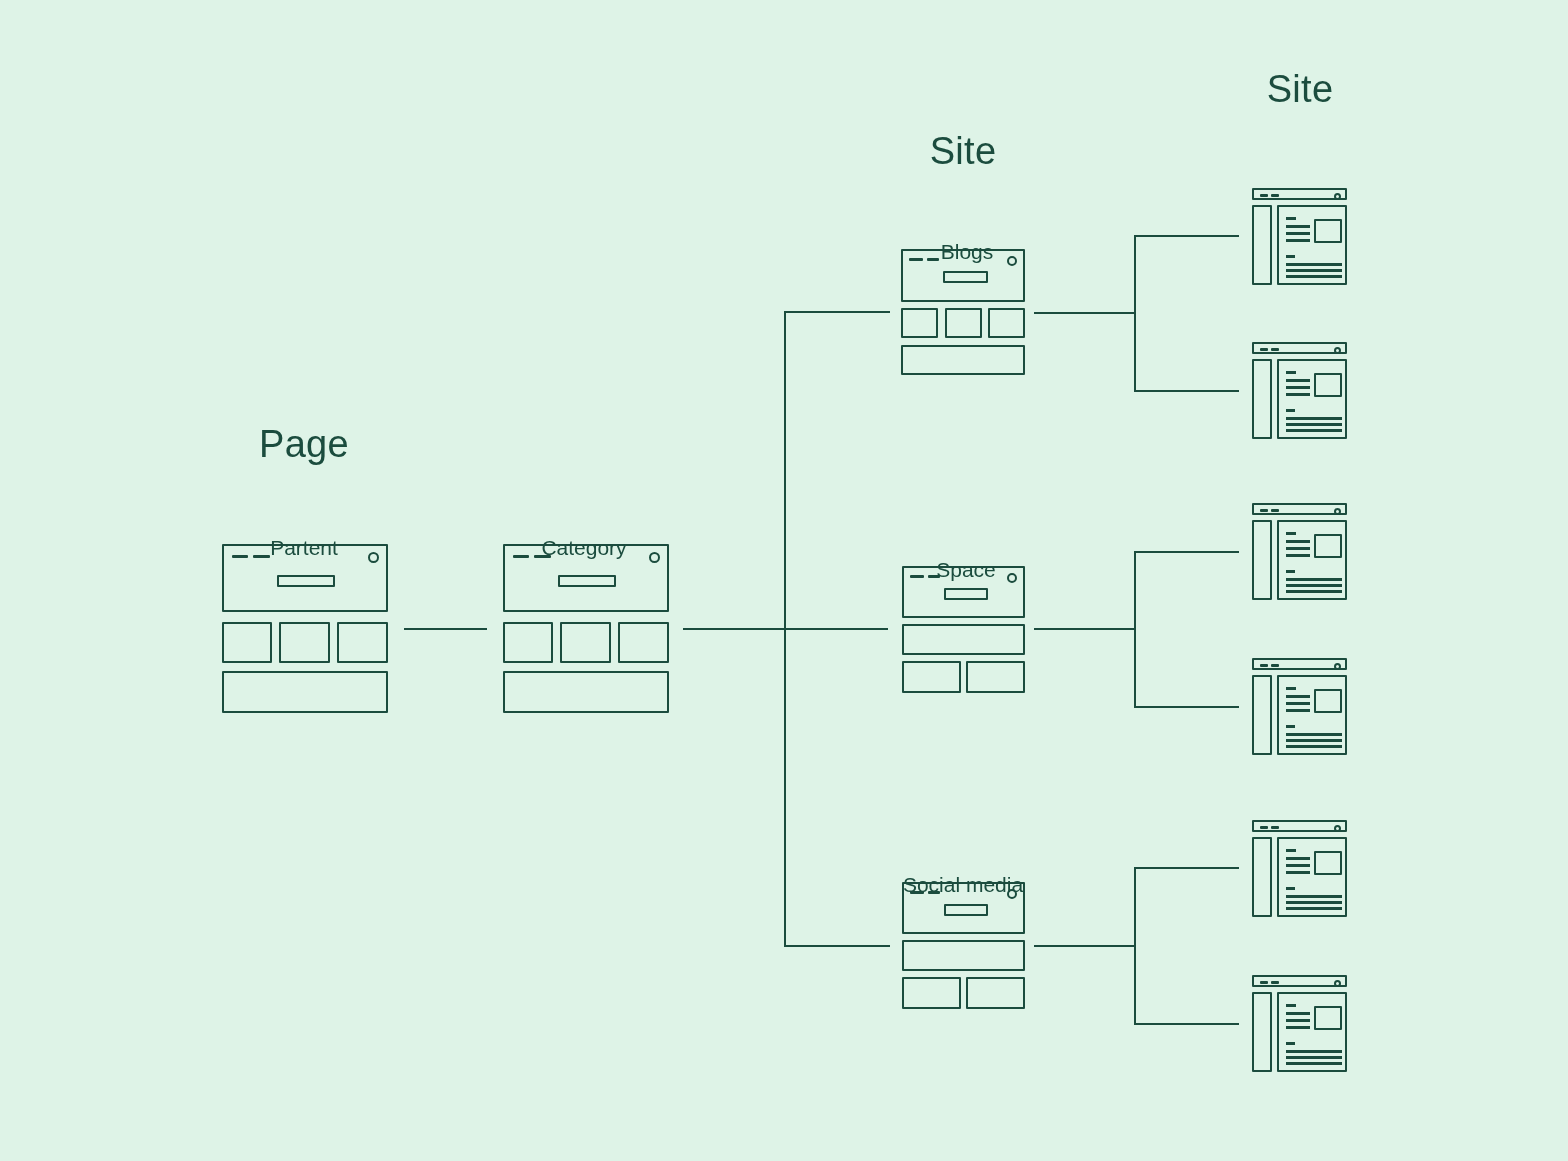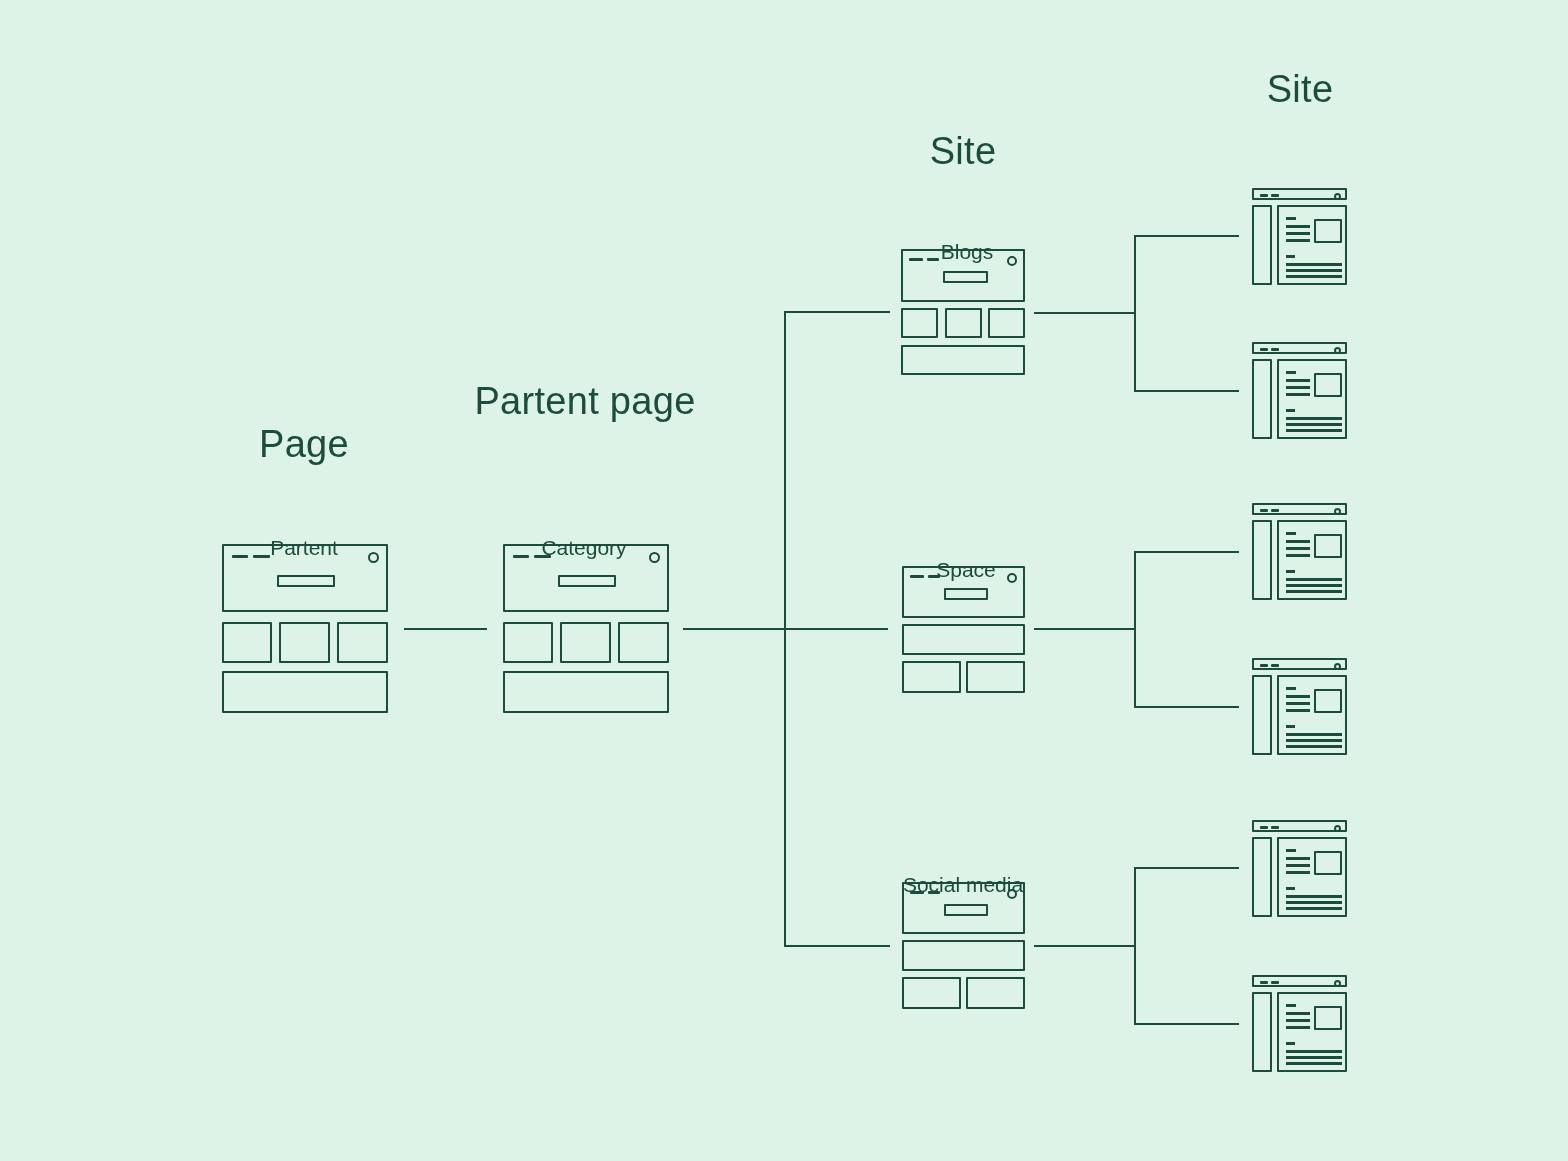--- a/index.html
+++ b/index.html
@@ -87,21 +87,20 @@
   .wfP .l8 { left:7px; top:68px; width:56px; }
 </style>
 </head>
 <body>
 
 <div class="canvas">
 
   <div class="heading" style="left:154px; top:423px; width:300px;">Page</div>
 
   <div class="heading" style="left:435px; top:380px; width:300px;">
-    <div>Partent page</div>
   </div>
 
   <div class="heading" style="left:813px; top:130px; width:300px;">Site</div>
 
   <div class="heading" style="left:1150px; top:68px; width:300px;">Site</div>
 
   <div class="nodelabel" style="left:204px; top:504px; width:200px;">Partent</div>
   <div class="nodelabel" style="left:484px; top:504px; width:200px;">Category</div>
   <div class="nodelabel" style="left:867px; top:208px; width:200px;">Blogs</div>
   <div class="nodelabel" style="left:866px; top:526px; width:200px;">Space</div>

